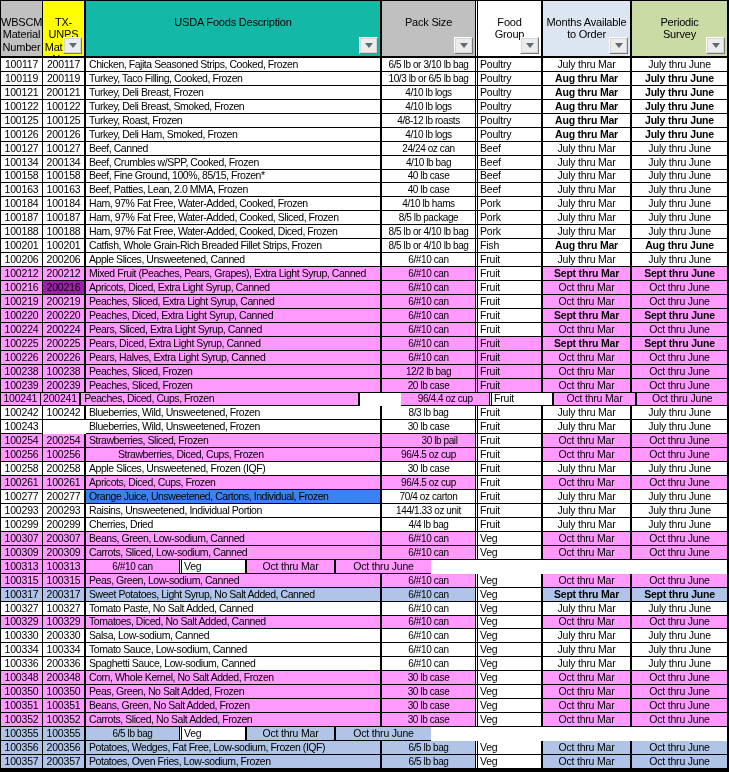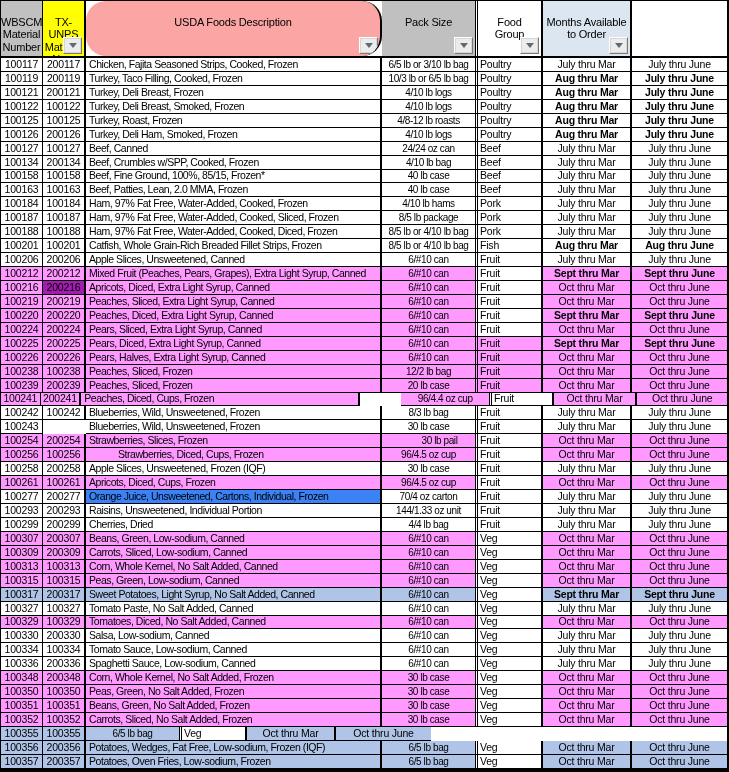--- a/index.html
+++ b/index.html
@@ -51,36 +51,41 @@
 Material
 Number</span>
     </div>
     <div class="hcell c2" style="background: rgb(255, 255, 0);">
       <span>TX-
 UNPS
 Material
 Num</span>
       <span class="fbtn"><span class="tri"></span></span>
     </div>
-    <div class="hcell c3" style="background: #fca5a5; border-radius: 20px;">
+    <div class="hcell c3" style="background: #14b8a6;">
       <span>USDA Foods Description</span>
       <span class="fbtn"><span class="tri"></span></span>
     </div>
     <div class="hcell c4" style="background: rgb(192, 192, 192);">
       <span>Pack Size</span>
       <span class="fbtn"><span class="tri"></span></span>
     </div>
     <div class="hcell c5" style="background: rgb(255, 255, 255);">
       <span>Food
 Group</span>
       <span class="fbtn"><span class="tri"></span></span>
     </div>
     <div class="hcell c6" style="background: rgb(220, 230, 241);">
       <span>Months Available
 to Order</span>
+      <span class="fbtn"><span class="tri"></span></span>
+    </div>
+    <div class="hcell c7" style="background: rgb(203, 219, 165);">
+      <span>Periodic
+Survey</span>
       <span class="fbtn"><span class="tri"></span></span>
     </div>
   </div>
 
   <div class="tbody">
     <div class="row">
       <div class="cell c1" style="background: rgb(255, 255, 255);">100117</div>
       <div class="cell c2" style="background: rgb(255, 255, 255);">200117</div>
       <div class="cell c3" style="background: rgb(255, 255, 255);">Chicken, Fajita Seasoned Strips, Cooked, Frozen</div>
       <div class="cell c4" style="background: rgb(255, 255, 255);">6/5 lb or 3/10 lb bag</div>
@@ -345,21 +350,21 @@
       <div class="cell c3" style="background: rgb(255, 255, 255);">Blueberries, Wild, Unsweetened, Frozen</div>
       <div class="cell c4" style="background: rgb(255, 255, 255);">30 lb case</div>
       <div class="cell c5" style="background: rgb(255, 255, 255);">Fruit</div>
       <div class="cell c6" style="background: rgb(255, 255, 255);">July thru Mar</div>
       <div class="cell c7" style="background: rgb(255, 255, 255);">July thru June</div>
     </div>
 
     <div class="row">
       <div class="cell c1" style="background: rgb(255, 153, 255);">100254</div>
       <div class="cell c2" style="background: rgb(255, 153, 255);">200254</div>
-      <div class="cell c3" style="background: rgb(255, 153, 255);">Strawberries, Slices, Frozen</div>
+      <div class="cell c3" style="background: rgb(255, 153, 255);">Strawberries, Sliced, Frozen</div>
       <div class="cell c4" style="background: rgb(255, 153, 255); padding-left: 22px;">30 lb pail</div>
       <div class="cell c5" style="background: rgb(255, 255, 255);">Fruit</div>
       <div class="cell c6" style="background: rgb(255, 153, 255);">Oct thru Mar</div>
       <div class="cell c7" style="background: rgb(255, 153, 255);">Oct thru June</div>
     </div>
 
     <div class="row">
       <div class="cell c1" style="background: rgb(255, 153, 255);">100256</div>
       <div class="cell c2" style="background: rgb(255, 153, 255);">100256</div>
       <div class="cell c3" style="background: rgb(255, 153, 255); padding-left: 32px;">Strawberries, Diced, Cups, Frozen</div>
@@ -435,21 +440,20 @@
       <div class="cell c3" style="background: rgb(255, 153, 255);">Carrots, Sliced, Low-sodium, Canned</div>
       <div class="cell c4" style="background: rgb(255, 153, 255);">6/#10 can</div>
       <div class="cell c5" style="background: rgb(255, 255, 255);">Veg</div>
       <div class="cell c6" style="background: rgb(255, 153, 255);">Oct thru Mar</div>
       <div class="cell c7" style="background: rgb(255, 153, 255);">Oct thru June</div>
     </div>
 
     <div class="row">
       <div class="cell c1" style="background: rgb(255, 153, 255);">100313</div>
       <div class="cell c2" style="background: rgb(255, 153, 255);">100313</div>
-      <div class="cell c3" style="background: rgb(255, 153, 255);">Corn, Whole Kernel, No Salt Added, Canned</div>
       <div class="cell c4" style="background: rgb(255, 153, 255);">6/#10 can</div>
       <div class="cell c5" style="background: rgb(255, 255, 255);">Veg</div>
       <div class="cell c6" style="background: rgb(255, 153, 255);">Oct thru Mar</div>
       <div class="cell c7" style="background: rgb(255, 153, 255);">Oct thru June</div>
     </div>
 
     <div class="row">
       <div class="cell c1" style="background: rgb(255, 153, 255);">100315</div>
       <div class="cell c2" style="background: rgb(255, 153, 255);">100315</div>
       <div class="cell c3" style="background: rgb(255, 153, 255);">Peas, Green, Low-sodium, Canned</div>

